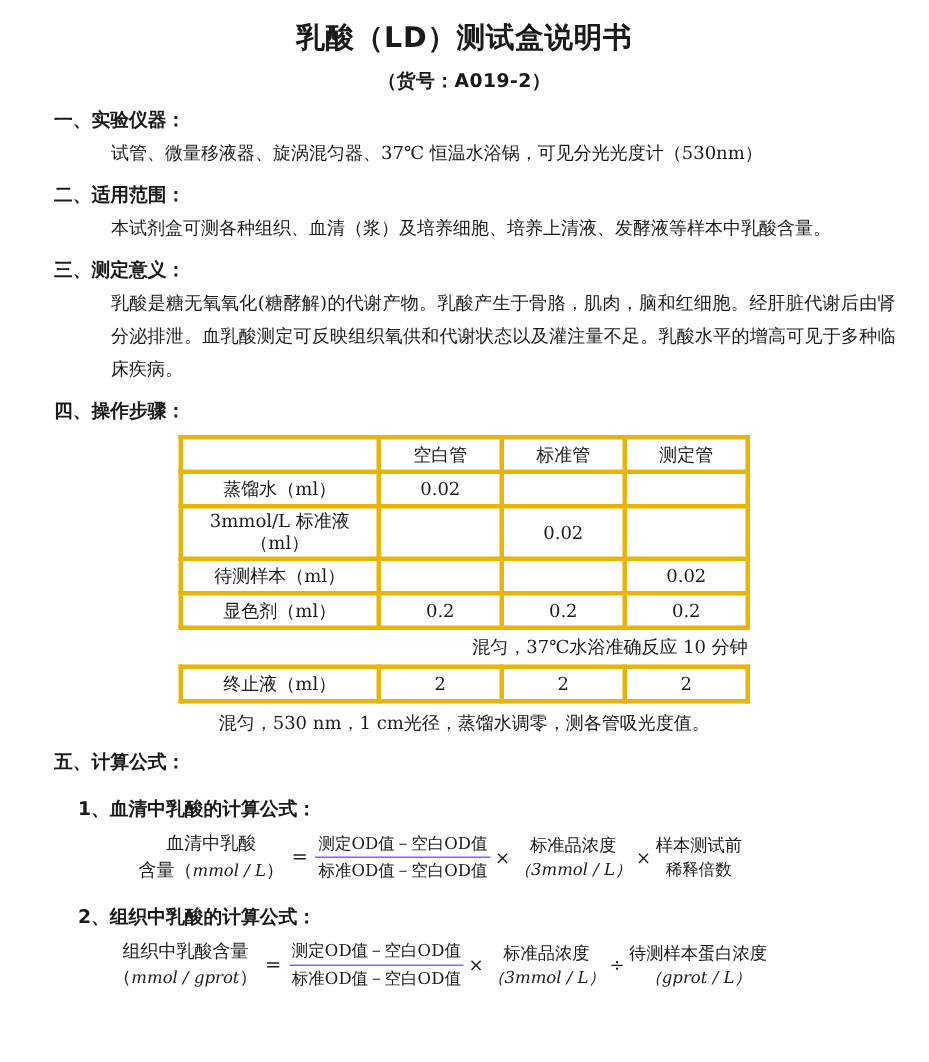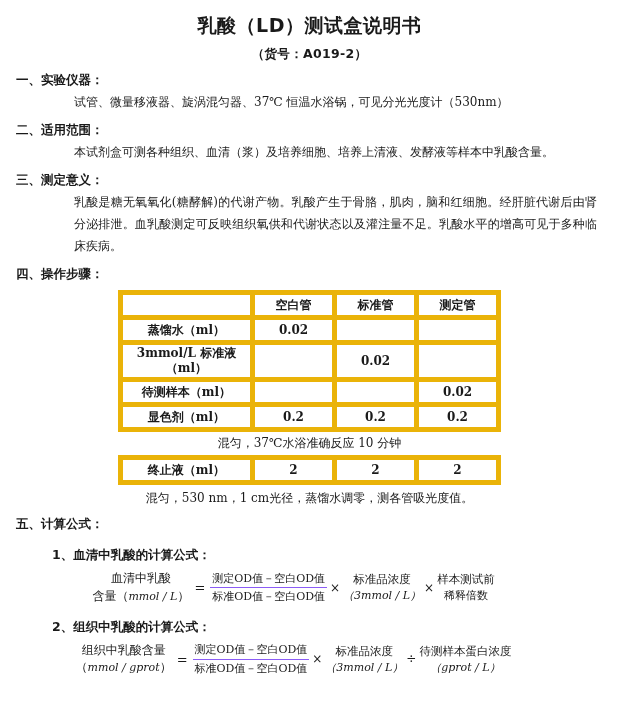--- a/index.html
+++ b/index.html
@@ -42,21 +42,21 @@
   }
 
   
   .section {
     margin-top: 9px;
   }
   .section-heading {
     font-family: "DejaVu Sans", "Liberation Sans", sans-serif;
     font-weight: bold;
     font-size: 12.5px;
-    margin-left: 16px;
+    margin-left: 36px;
     line-height: 1.35;
   }
   .section-body {
     font-size: 12px;
     line-height: 1.85;
     margin: 2px 22px 0 74px;
     text-align: justify;
     text-justify: inter-ideograph;
   }
   .section-body.indent {
@@ -70,34 +70,34 @@
     flex-direction: column;
     align-items: center;
   }
   table.proc {
     border-collapse: collapse;
     width: 378px;
     font-size: 12px;
     table-layout: fixed;
   }
   table.proc td, table.proc th {
-    border: 5px solid #eab308;
+    border: 3px solid #eab308;
     text-align: center;
     padding: 1px 2px;
     height: 18px;
-    font-weight: bold;
+    font-weight: normal;
     line-height: 1.25;
   }
   table.proc col.c0 { width: 132px; }
   table.proc col.c1 { width: 82px; }
   table.proc col.c2 { width: 82px; }
   table.proc col.c3 { width: 82px; }
   .mix-note {
     font-size: 12px;
-    text-align: center;
+    text-align: right;
     padding: 3px 0 3px 0;
     width: 378px;
   }
   .after-note {
     font-size: 12px;
     text-align: center;
     width: 430px;
     padding-top: 5px;
   }
 

